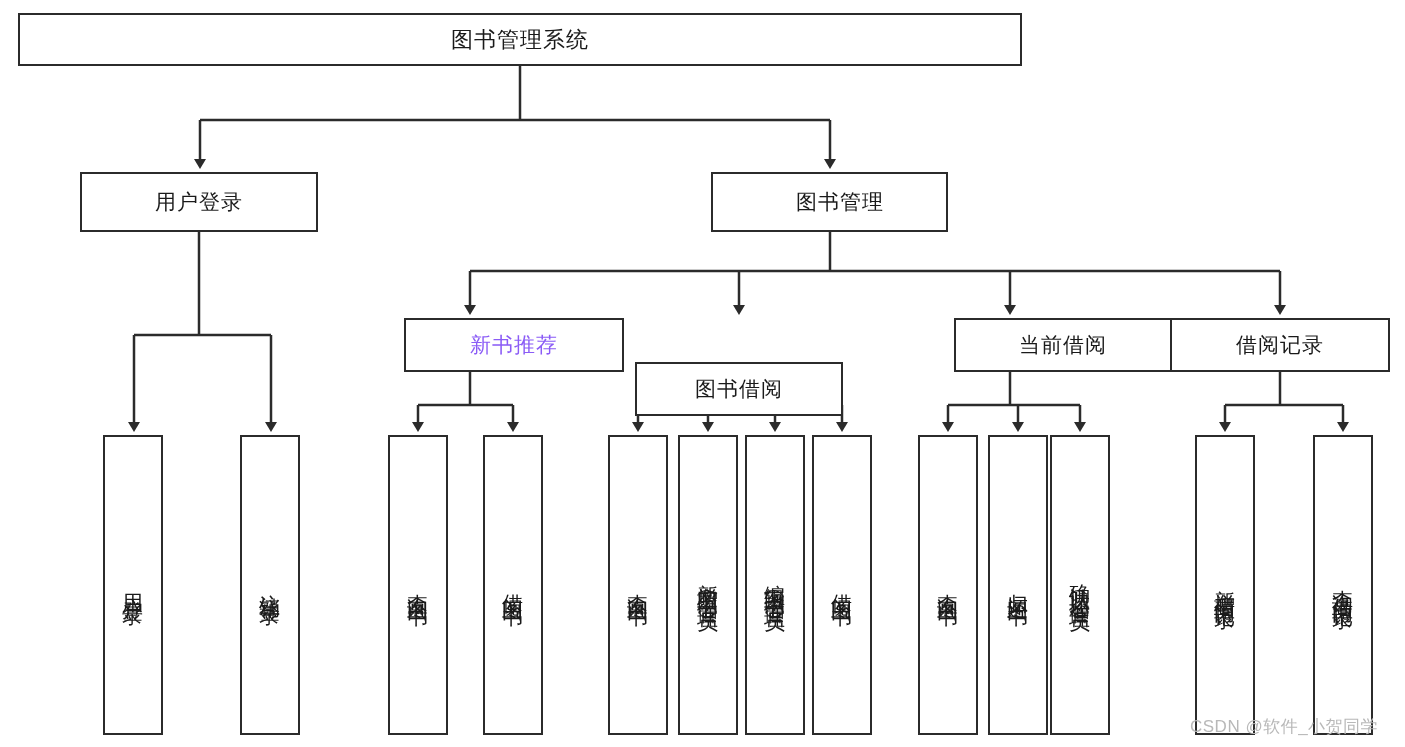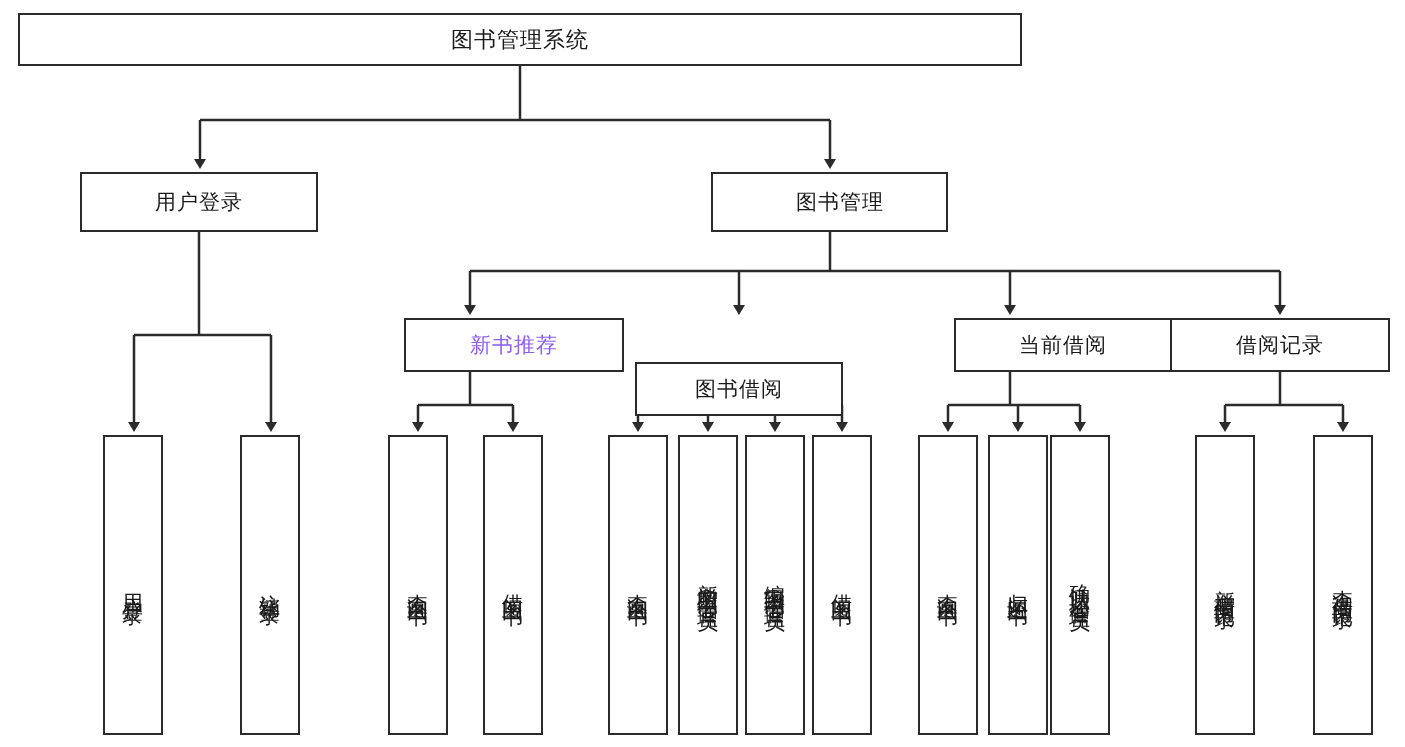--- a/index.html
+++ b/index.html
@@ -177,14 +177,15 @@
   <div class="node vertical" style="left: 1050px; top: 435px; width: 60px; height: 300px; border-color: rgb(43, 43, 43); color: rgb(26, 26, 26);">
     <span class="vtext">确认归还（管理员）</span>
   </div>
   <div class="node vertical" style="left: 1195px; top: 435px; width: 60px; height: 300px; border-color: rgb(43, 43, 43); color: rgb(26, 26, 26);">
     <span class="vtext">新增借阅记录</span>
   </div>
   <div class="node vertical" style="left: 1313px; top: 435px; width: 60px; height: 300px; border-color: rgb(43, 43, 43); color: rgb(26, 26, 26);">
     <span class="vtext">查询借阅记录</span>
   </div>
 
+  <div class="watermark" style="left: 1190px; top: 715px;">CSDN @软件_小贺同学</div>
 
 </div>
 
 </body></html>

